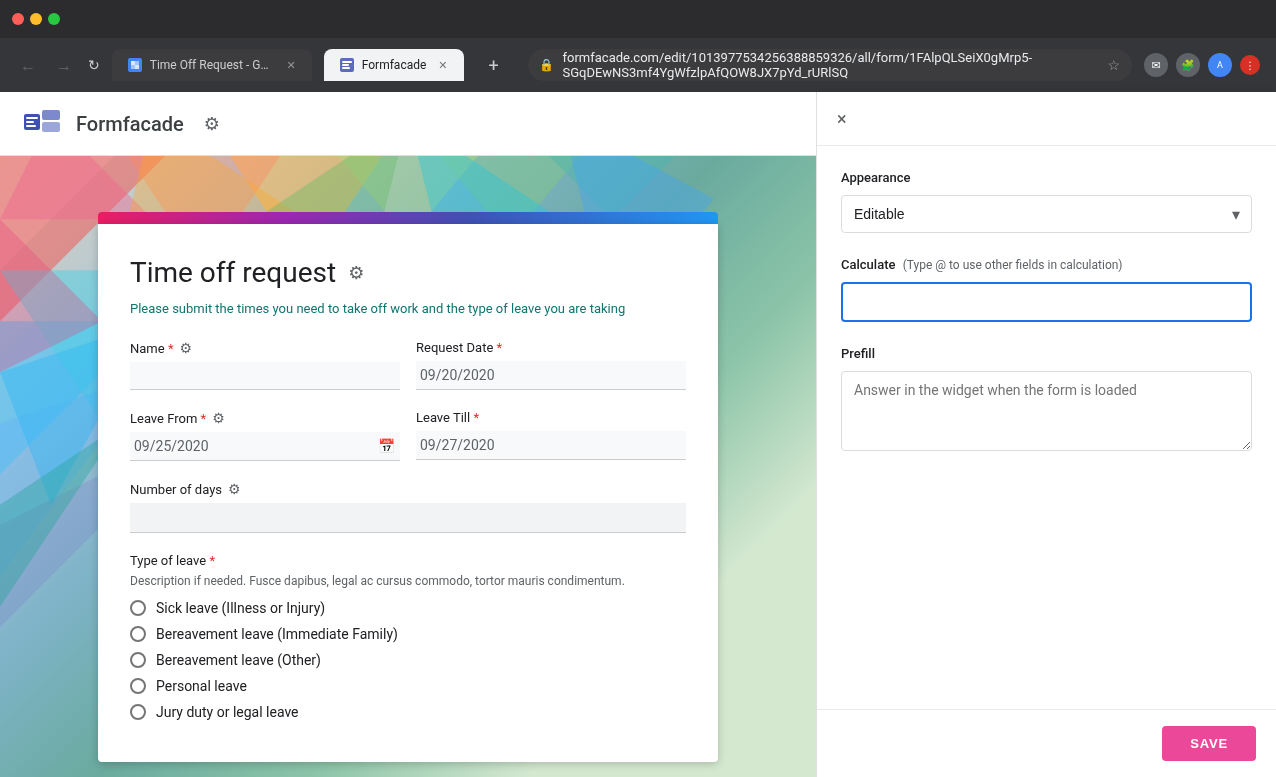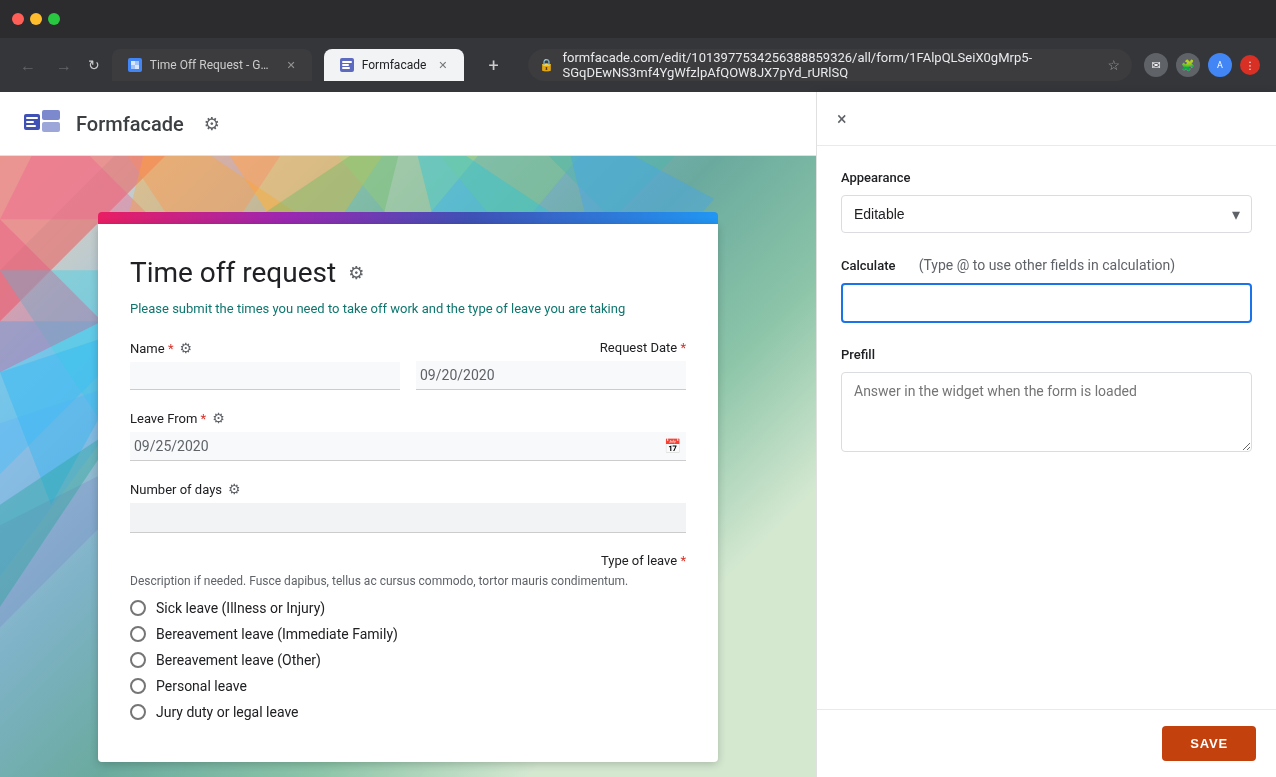--- a/index.html
+++ b/index.html
@@ -52,21 +52,21 @@
     .form-card-wrapper { position: absolute; top: 56px; left: 50%; transform: translateX(-50%); width: 620px; }
     .form-header-bar { height: 12px; background: linear-gradient(90deg, #e91e63 0%, #9c27b0 30%, #3f51b5 60%, #2196f3 100%); border-radius: 4px 4px 0 0; }
     .form-card { background: white; border-radius: 0 0 4px 4px; padding: 32px; box-shadow: 0 2px 8px rgba(0,0,0,0.2); }
     .form-title-row { display: flex; align-items: center; gap: 12px; margin-bottom: 12px; }
     .form-title { font-size: 28px; color: #202124; font-weight: 400; }
     .form-settings-icon { color: #5f6368; font-size: 18px; cursor: pointer; }
     .form-subtitle { font-size: 13px; color: #0f766e; margin-bottom: 24px; }
 
     .form-field-row { display: flex; gap: 16px; margin-bottom: 20px; }
     .form-field { flex: 1; }
-    .field-label { font-size: 13px; color: #202124; margin-bottom: 6px; display: flex; align-items: center; gap: 6px; justify-content: flex-end; }
+    .field-label { font-size: 13px; color: #202124; margin-bottom: 6px; display: flex; align-items: center; gap: 6px; }
     .required-star { color: #d93025; }
     .field-icon { color: #5f6368; font-size: 14px; cursor: pointer; }
     .field-input { width: 100%; border: none; border-bottom: 1px solid #ccc; padding: 6px 0; font-size: 14px; color: #5f6368; background: #f8f9fa; outline: none; }
     .field-input-date { width: 100%; border: none; border-bottom: 1px solid #ccc; padding: 6px 4px; font-size: 14px; color: #5f6368; background: #f8f9fa; outline: none; display: flex; align-items: center; justify-content: space-between; }
 
     .radio-group { margin-top: 8px; }
     .radio-item { display: flex; align-items: flex-end; gap: 10px; margin-bottom: 10px; font-size: 14px; color: #202124; }
     .radio-circle { width: 16px; height: 16px; border-radius: 50%; border: 2px solid #757575; flex-shrink: 0; }
 
     .field-label-with-icon { display: flex; align-items: center; justify-content: flex-start; }
@@ -75,28 +75,28 @@
     .right-panel { width: 460px; background: white; border-left: 1px solid #e0e0e0; display: flex; flex-direction: column; box-shadow: -2px 0 8px rgba(0,0,0,0.1); }
     .panel-header { padding: 16px 20px; display: flex; align-items: center; justify-content: space-between; border-bottom: 1px solid #e8eaed; }
     .panel-tabs { display: flex; gap: 0; }
     .panel-tab { padding: 8px 20px; font-size: 14px; color: #1a73e8; cursor: pointer; border-radius: 4px; font-weight: 500; }
     .panel-tab.active { background: #1a73e8; color: white; }
     .panel-close { color: #5f6368; font-size: 18px; cursor: pointer; }
     .panel-body { flex: 1; padding: 24px; overflow-y: auto; }
     .panel-section { margin-bottom: 24px; }
     .panel-label { font-size: 13px; color: #202124; margin-bottom: 10px; font-weight: 500; }
     .panel-label-with-hint { font-size: 13px; color: #202124; margin-bottom: 10px; font-weight: 500; }
-    .panel-hint { font-size: 14px; color: #5f6368; font-weight: 400; margin-left: 20px; }
+    .panel-hint { font-size: 12px; color: #5f6368; font-weight: 400; margin-left: 4px; }
     .appearance-select { width: 100%; border: 1px solid #dadce0; border-radius: 4px; padding: 10px 12px; font-size: 14px; color: #202124; background: white; appearance: none; cursor: pointer; outline: none; }
     .select-wrapper { position: relative; }
     .select-wrapper::after { content: '▾'; position: absolute; right: 12px; top: 50%; transform: translateY(-50%); color: #5f6368; pointer-events: none; }
     .calculate-input { width: 100%; border: 2px solid #1a73e8; border-radius: 4px; padding: 10px 12px; font-size: 14px; color: #202124; outline: none; }
     .prefill-textarea { width: 100%; border: 1px solid #dadce0; border-radius: 4px; padding: 10px 12px; font-size: 14px; color: #9aa0a6; outline: none; resize: vertical; min-height: 80px; font-family: inherit; }
     .panel-footer { padding: 16px 20px; border-top: 1px solid #e8eaed; display: flex; justify-content: flex-end; }
-    .save-btn { background: #c2410c; color: white; border: none; border-radius: 4px; padding: 10px 28px; font-size: 13px; font-weight: 600; letter-spacing: 0.8px; cursor: pointer; text-transform: uppercase; }
+    .save-btn { background: #ec4899; color: white; border: none; border-radius: 4px; padding: 10px 28px; font-size: 13px; font-weight: 600; letter-spacing: 0.8px; cursor: pointer; text-transform: uppercase; }
 
     
     .geo-triangles { position: absolute; top: 0; left: 0; width: 100%; height: 100%; pointer-events: none; }
   </style>
 </head>
 <body>
 
 <div>
 
   <div class="title-bar">
@@ -242,40 +242,51 @@
                   <span>Leave From</span>
                   <span class="required-star"> *</span>
                 </span>
                 <span class="field-icon">⚙</span>
               </div>
               <div class="field-input-date">
                 <span style="color:#5f6368; font-size:14px;">09/25/2020</span>
                 <span style="color:#5f6368; font-size:14px;">📅</span>
               </div>
             </div>
+            <div class="form-field">
+              <div class="field-label">
+                <span>
+                  <span>Leave Till</span>
+                  <span class="required-star"> *</span>
+                </span>
+              </div>
+              <div class="field-input-date">
+                <span style="color:#5f6368; font-size:14px;">09/27/2020</span>
+              </div>
+            </div>
           </div>
 
           <div class="form-field-row">
             <div class="form-field">
               <div class="field-label field-label-with-icon">
                 <span>Number of days</span>
                 <span class="field-icon">⚙</span>
               </div>
               <div class="field-input" style="background:#f1f3f4; height:30px;"></div>
             </div>
           </div>
 
           <div>
             <div class="field-label">
               <span>
                 <span>Type of leave</span>
                 <span class="required-star"> *</span>
               </span>
             </div>
-            <p style="font-size:12px; color:#5f6368; margin-bottom:12px;">Description if needed. Fusce dapibus, tellus ac cursus commodo, tortor mauris condimentum.</p>
+            <p style="font-size:12px; color:#5f6368; margin-bottom:12px;">Description if needed. Fusce dapibus, legal ac cursus commodo, tortor mauris condimentum.</p>
             <div class="radio-group">
               <div class="radio-item">
                 <div class="radio-circle"></div>
                 <span>Sick leave (Illness or Injury)</span>
               </div>
               <div class="radio-item">
                 <div class="radio-circle"></div>
                 <span>Bereavement leave (Immediate Family)</span>
               </div>
               <div class="radio-item">

